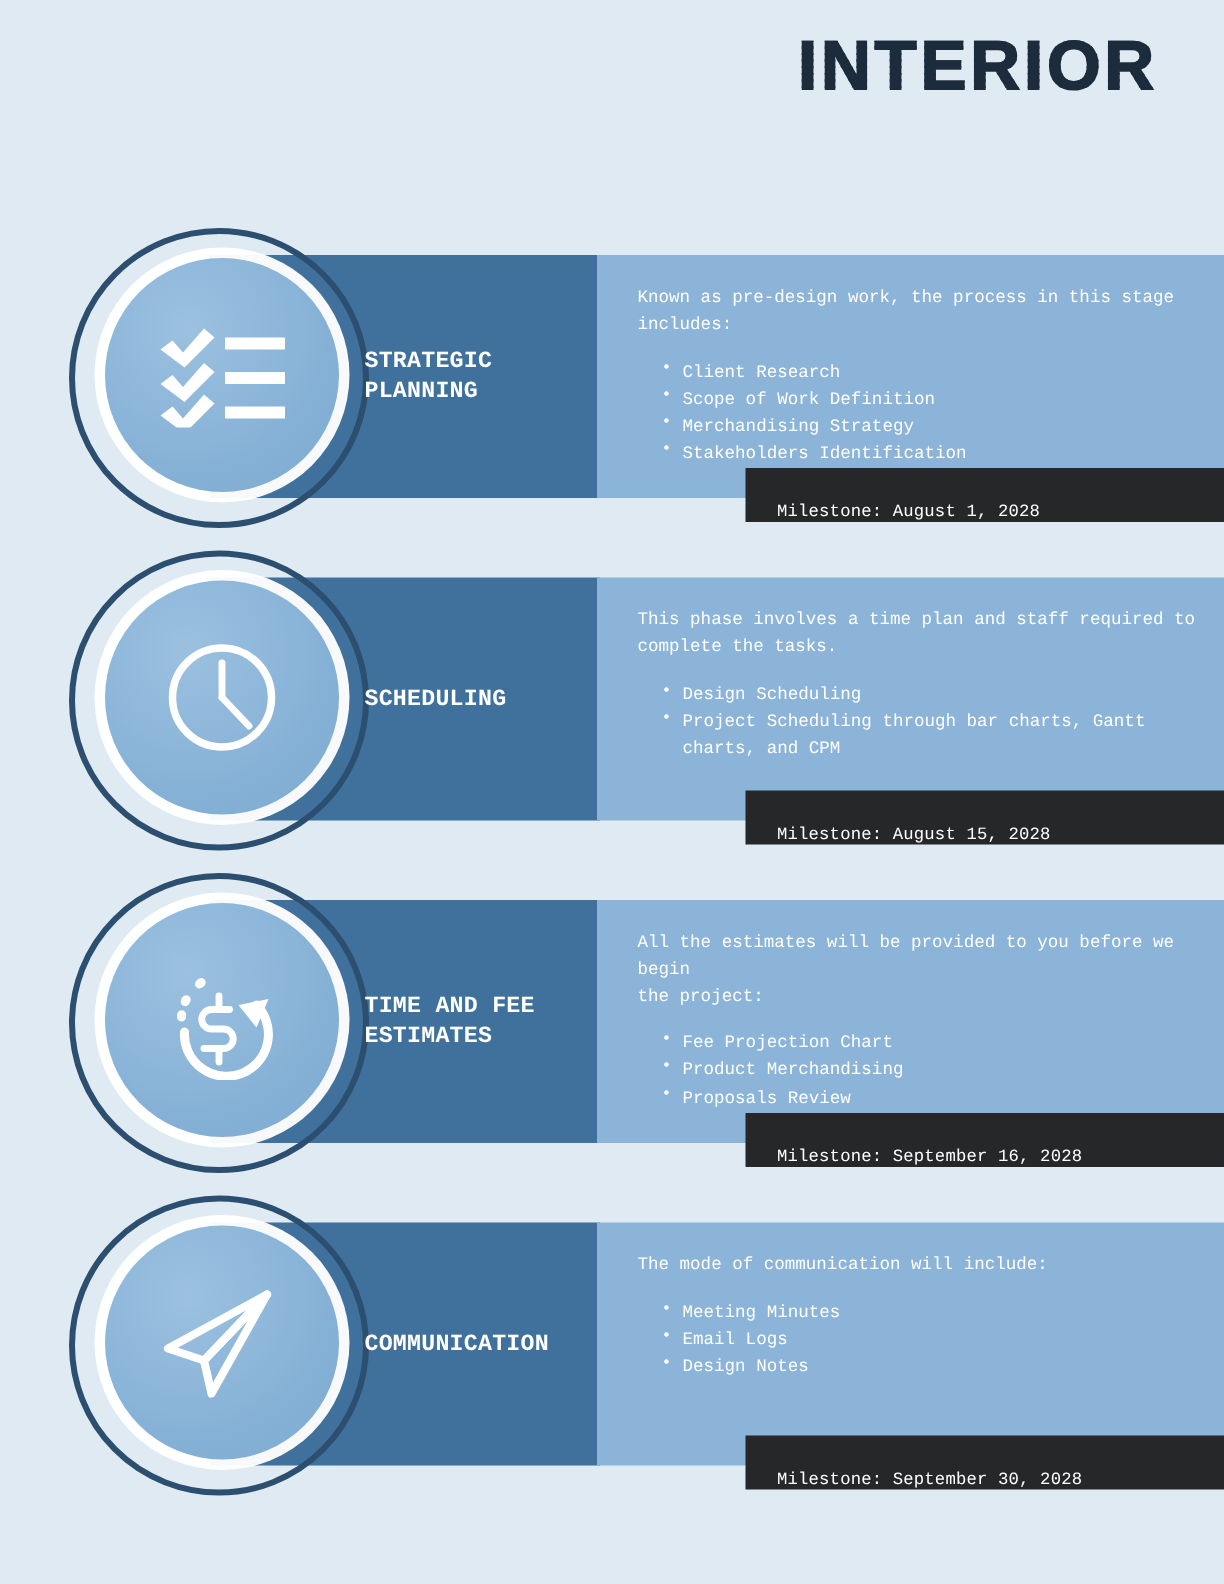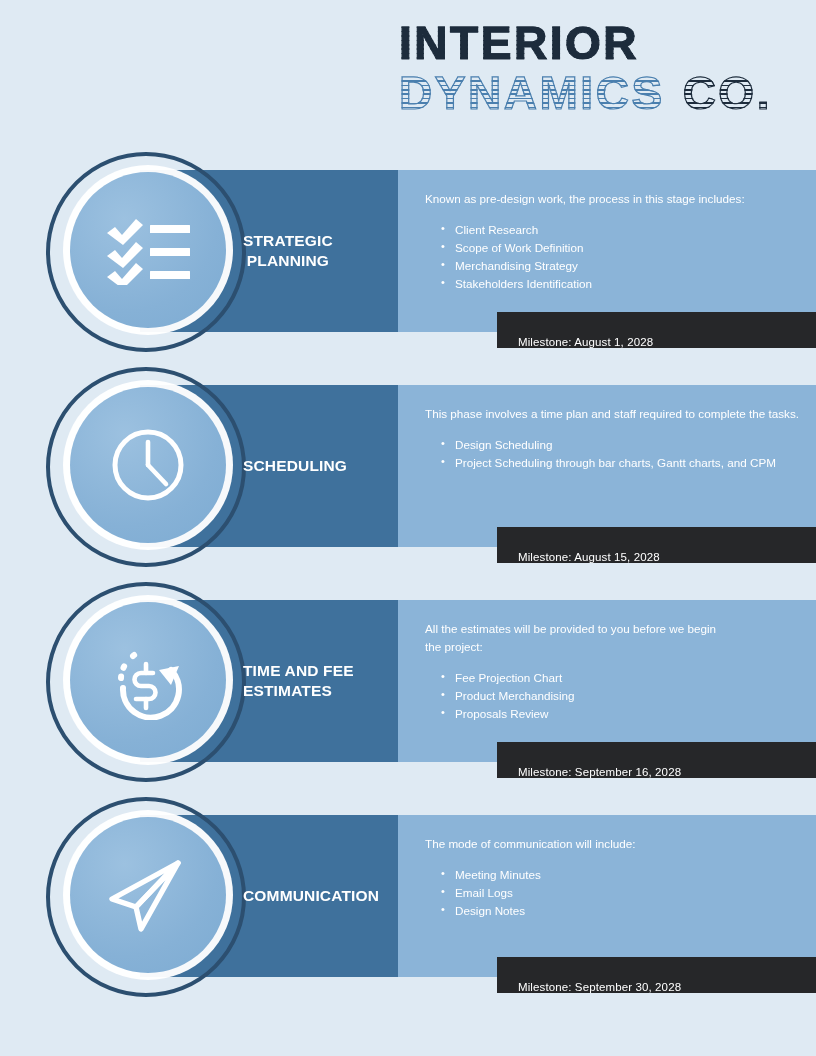--- a/index.html
+++ b/index.html
@@ -86,20 +86,21 @@
     -webkit-background-clip: text;
     background-clip: text;
   }
 
   
   .stage {
     position: absolute;
     left: 0;
     width: 748px;
     height: 215px;
+    font-family: Liberation Mono, monospace;
   }
 
   .stage-0 { top: 152px; }
   .stage-1 { top: 367px; }
   .stage-2 { top: 582px; padding-left: 32px; }
   .stage-3 { top: 797px; }
 
   
   .panel-light {
     position: absolute;
@@ -236,23 +237,20 @@
     font-size: 11px;
     color: #ffffff;
   }
 </style>
 </head>
 <body>
 
 <div class="header">
   <div class="logo-block">
     <span class="logo-line logo-line-1 stripe-dark">INTERIOR</span>
-    <span class="logo-line logo-line-2">
-      <span class="stripe-blue">DYNAMICS</span><span style="display:inline-block;width:18px"></span><span class="logo-co">CO.</span>
-    </span>
   </div>
 </div>
 
 <div class="stage stage-0">
   <div class="panel-dark"></div>
   <div class="panel-light">
     <div class="panel-body">
       <div class="panel-intro">Known as pre-design work, the process in this stage includes:</div>
       <ul class="panel-list">
         <li>Client Research</li>
@@ -377,21 +375,21 @@
         </svg>
       </span>
     </div>
     <div class="ring-outer"></div>
   </div>
   <div class="milestone">
     <span class="milestone-text">Milestone: September 30, 2028</span>
   </div>
 </div>
 
-<div class="stage stage-0" style="pointer-events:none;text-align:center;">
+<div class="stage stage-0" style="pointer-events:none;">
   <div class="panel-dark" style="background:transparent;">
     <div class="stage-title">STRATEGIC
 PLANNING</div>
   </div>
 </div>
 <div class="stage stage-1" style="pointer-events:none;">
   <div class="panel-dark" style="background:transparent;">
     <div class="stage-title">SCHEDULING</div>
   </div>
 </div>

